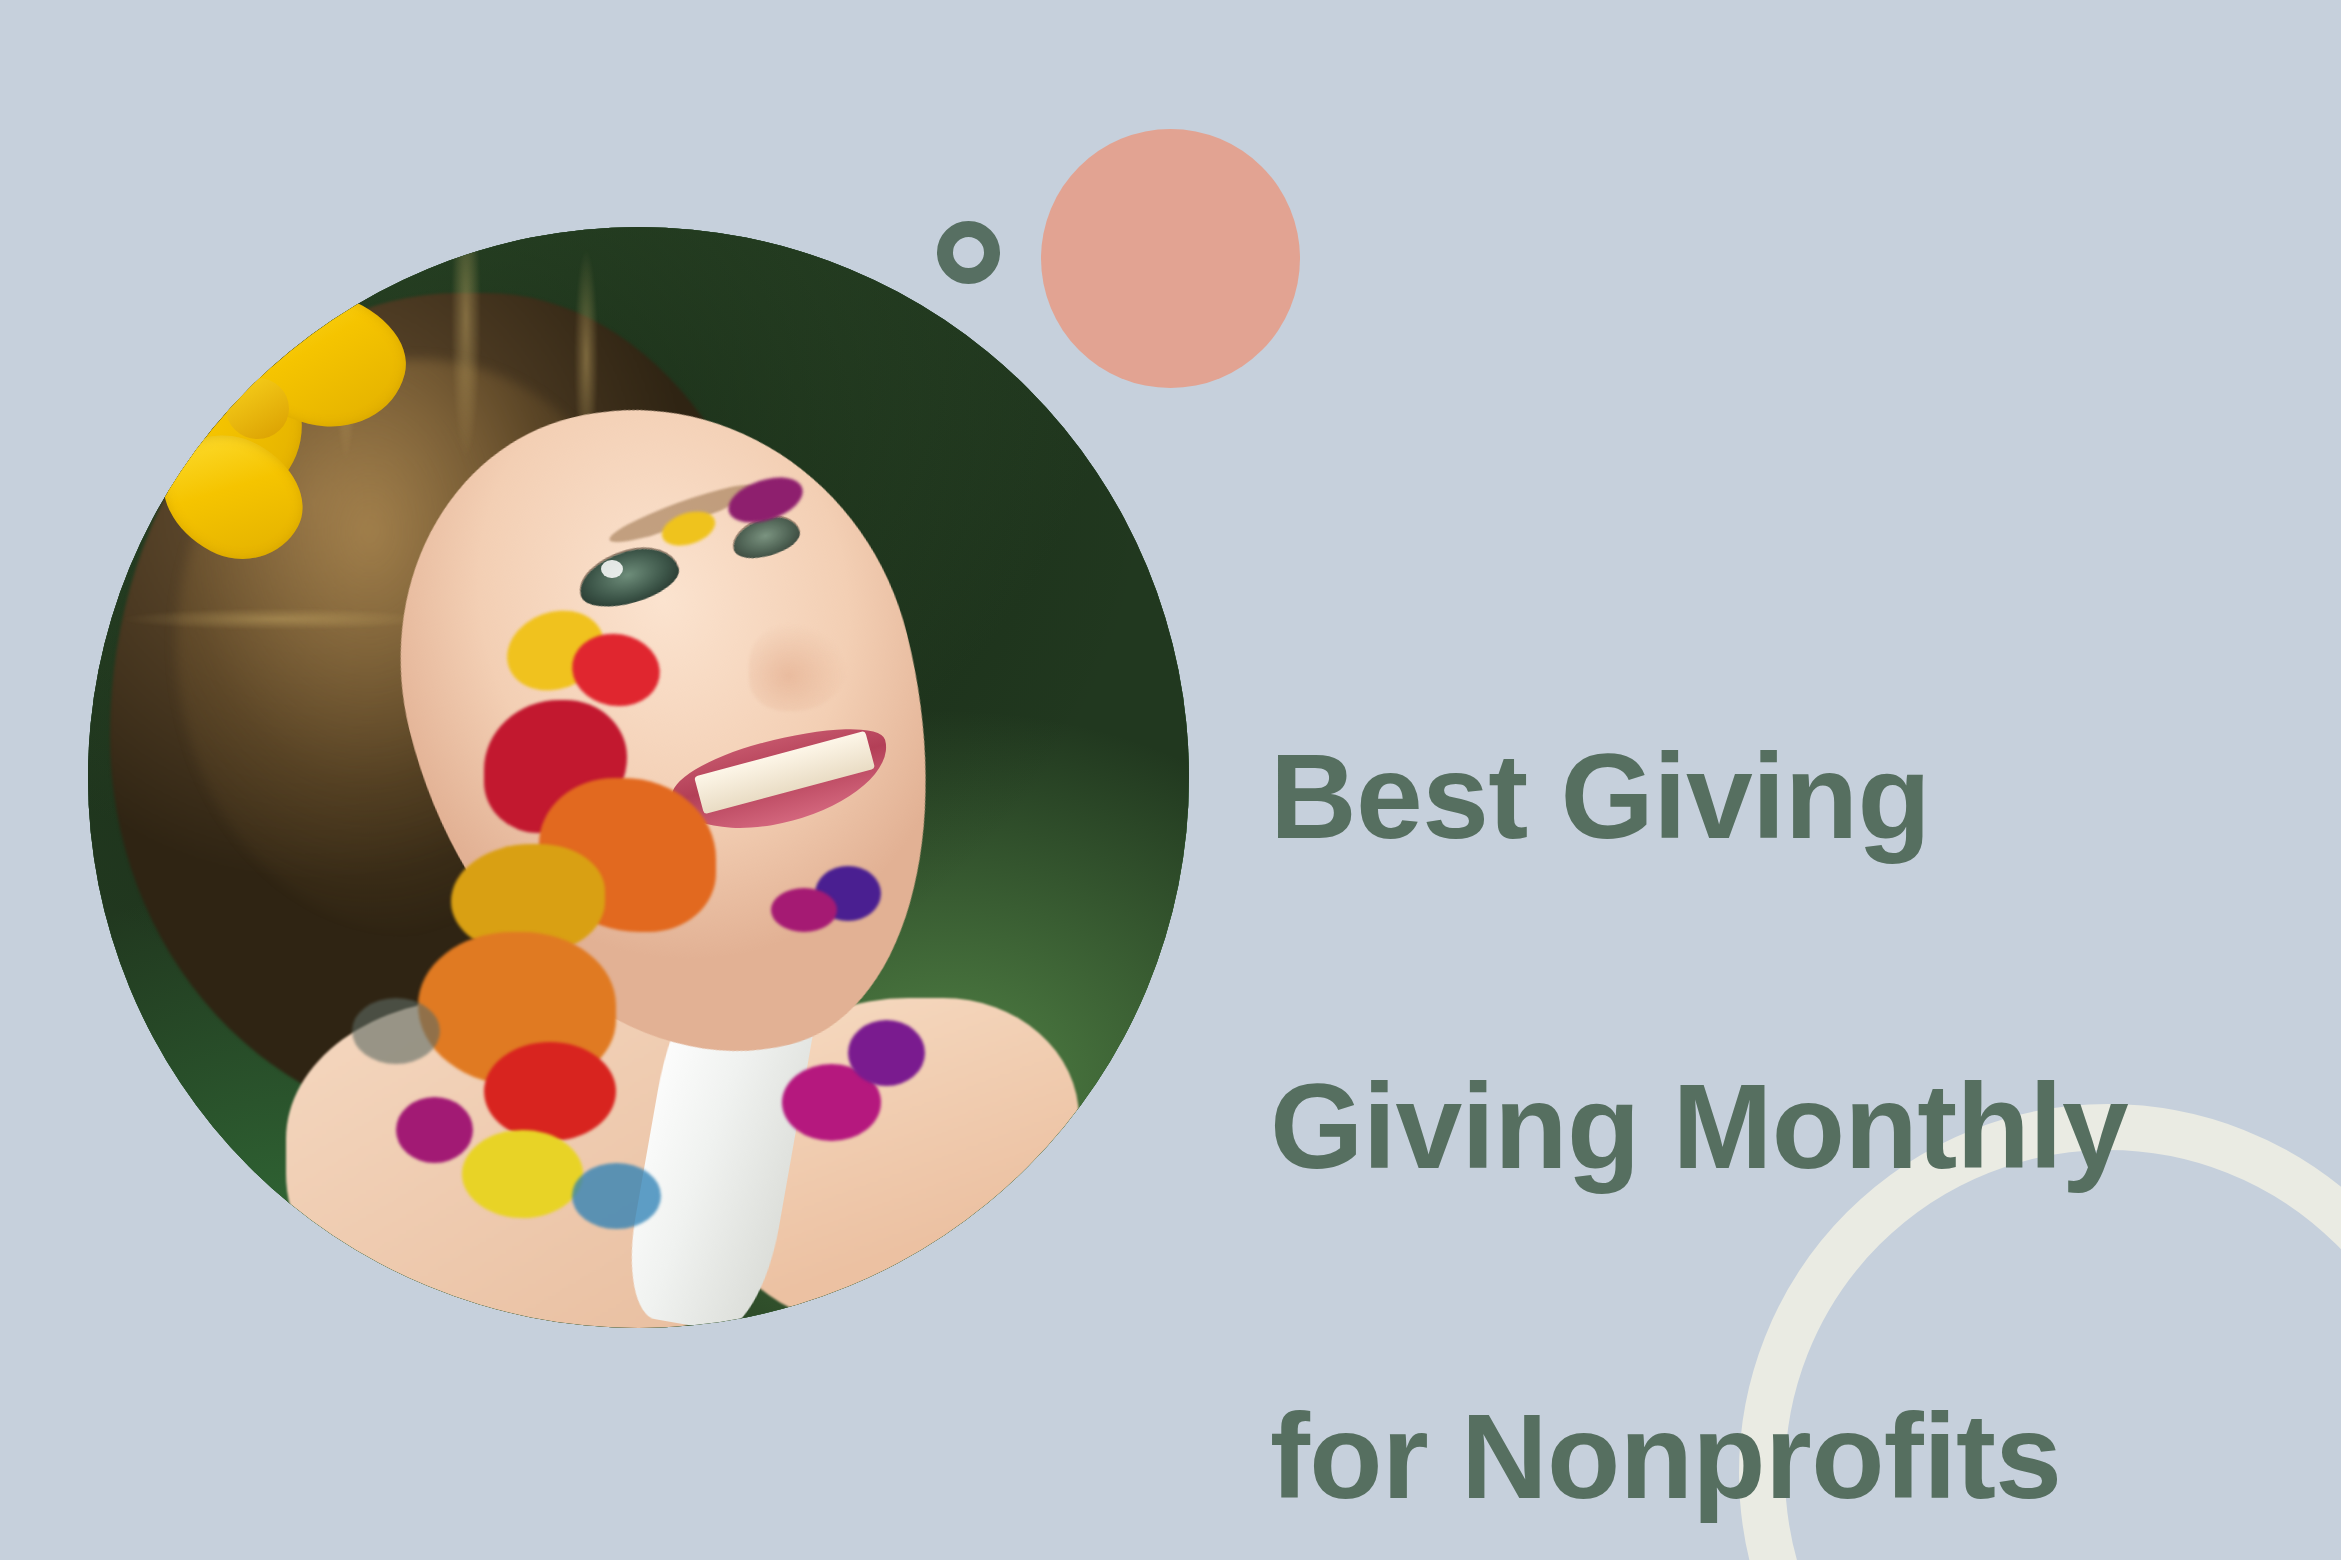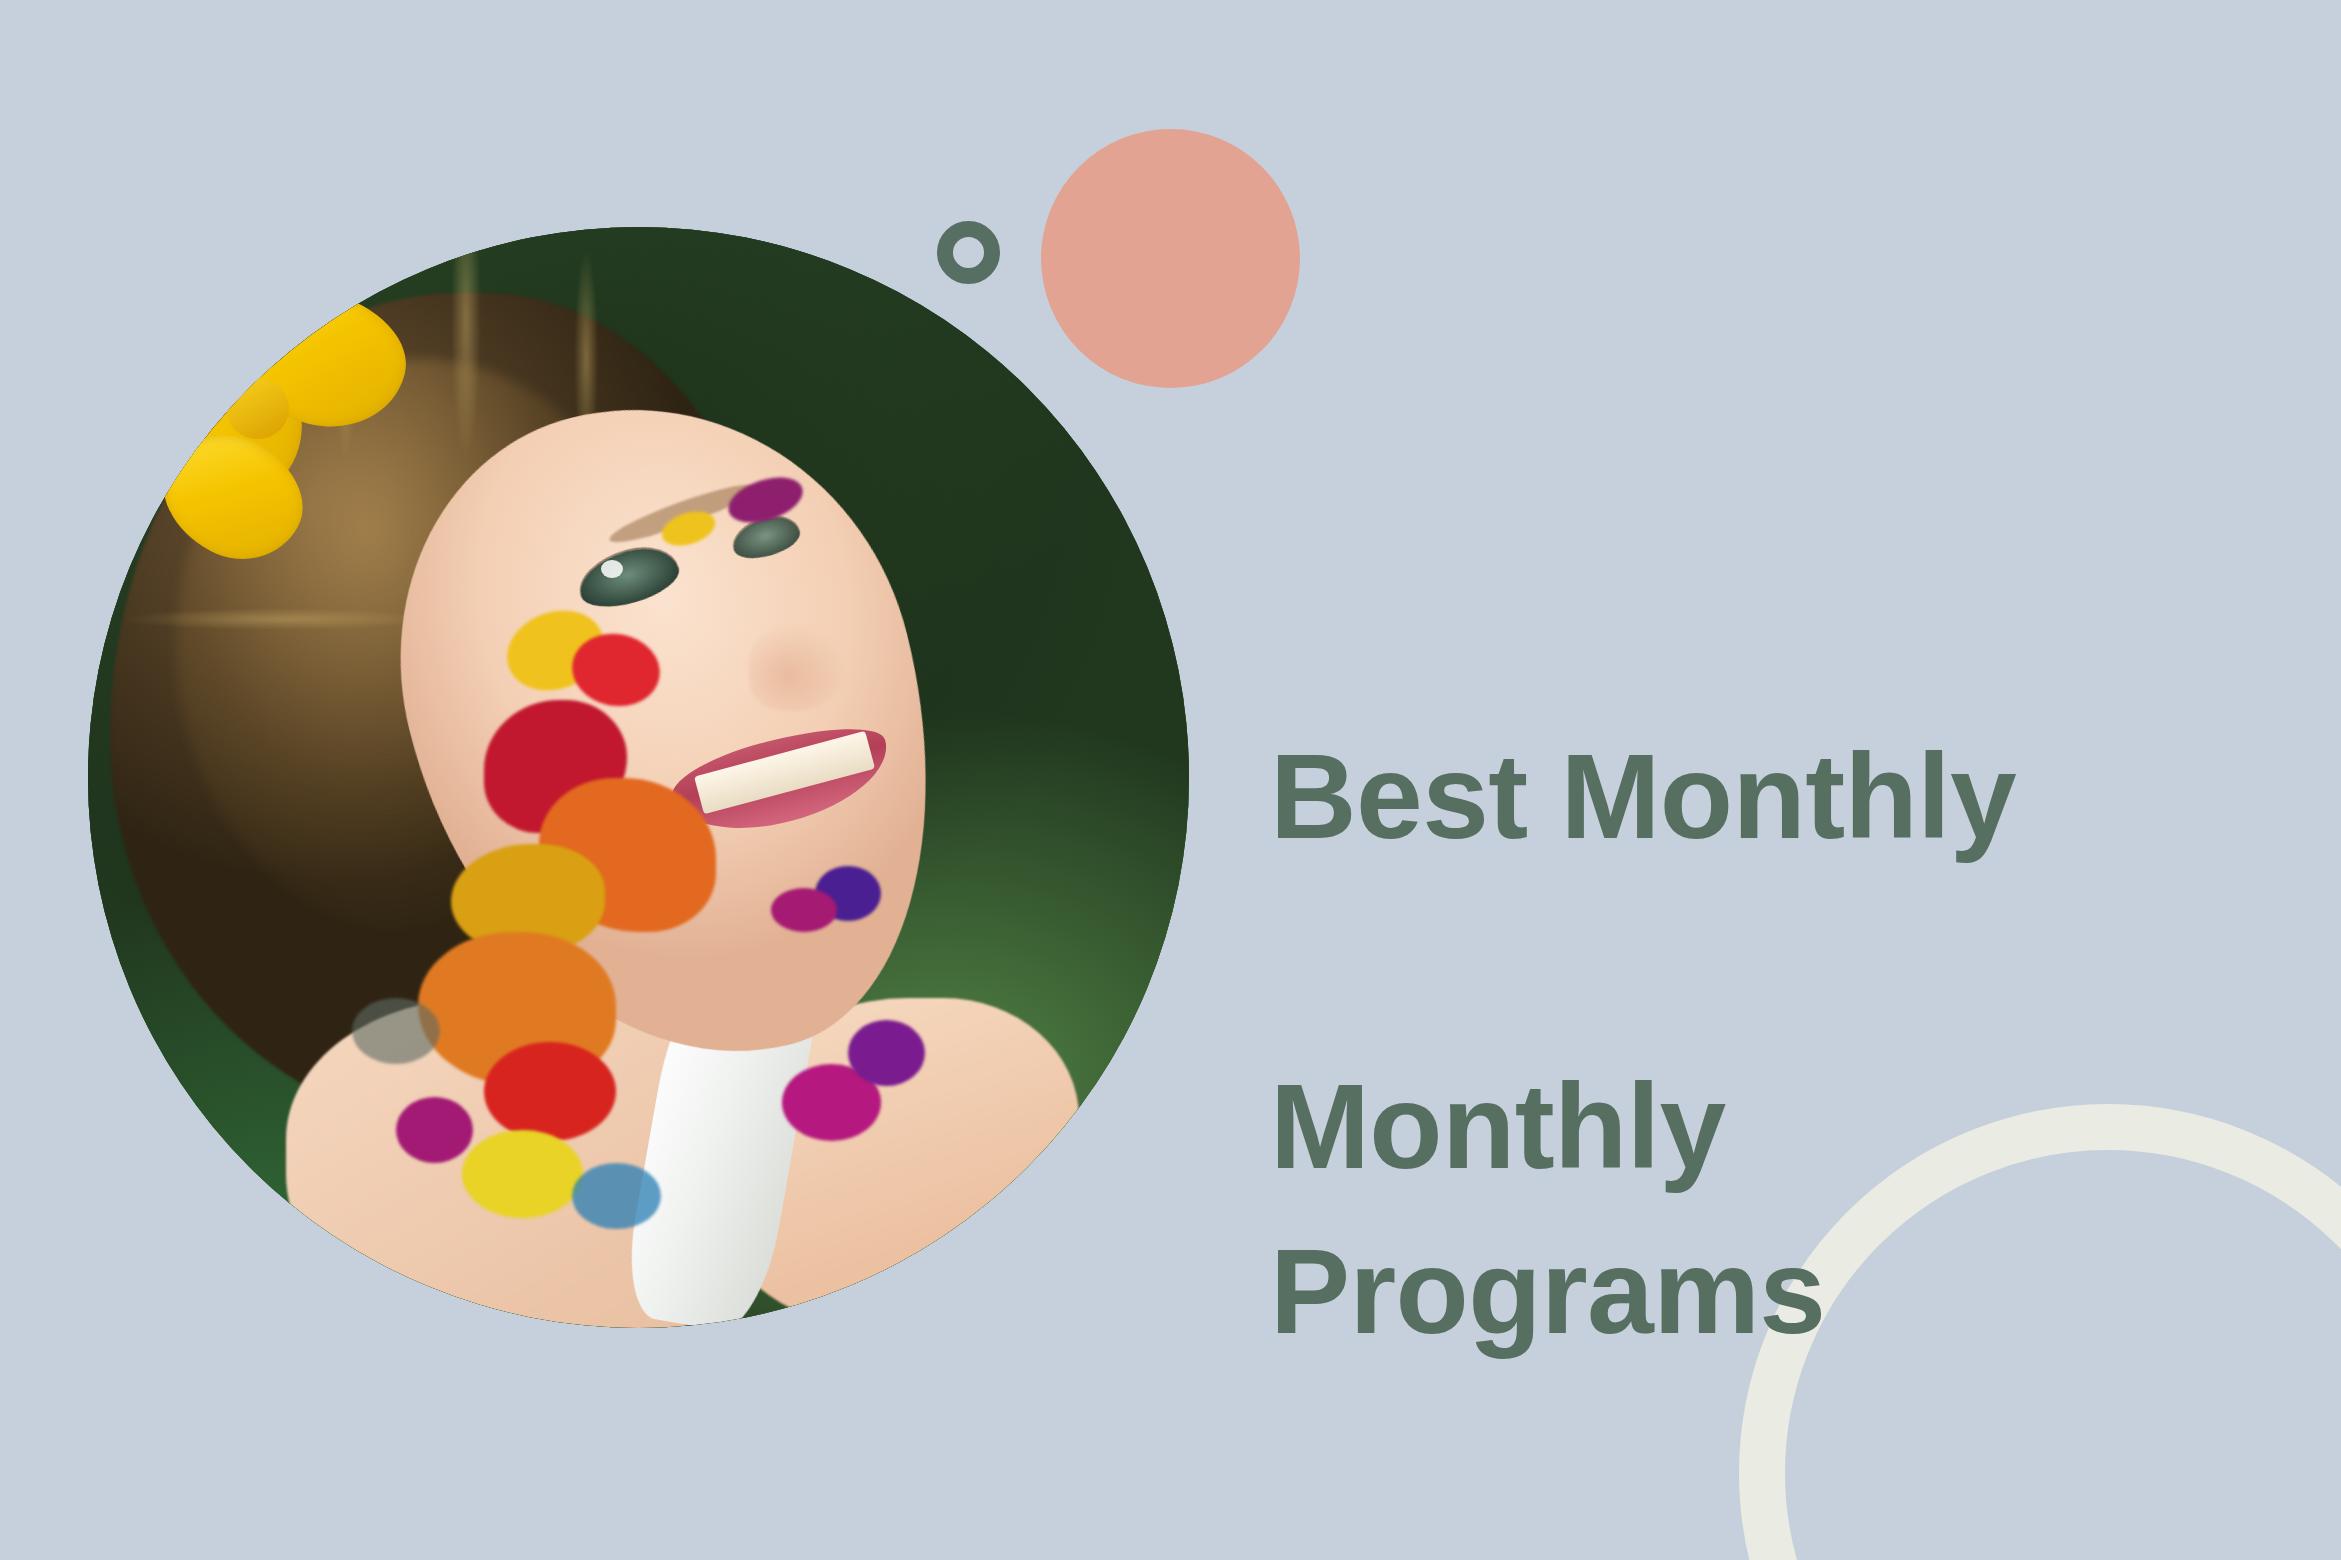--- a/index.html
+++ b/index.html
@@ -337,19 +337,19 @@
     <div class="paint p15"></div>
     <div class="paint p16"></div>
     <div class="paint p17"></div>
   </div>
 
   <div class="salmon-circle"></div>
 
   <div class="green-ring"></div>
 
   <div class="headline">
-    <span class="hl-line">Best Monthly</span>
-    <span class="hl-line">Monthly Programs</span>
+    <span class="hl-line">Best Giving</span>
+    <span class="hl-line">Giving Monthly</span>
     <span class="hl-line">for Nonprofits</span>
   </div>
 
 </div>
 
 
 </body></html>

